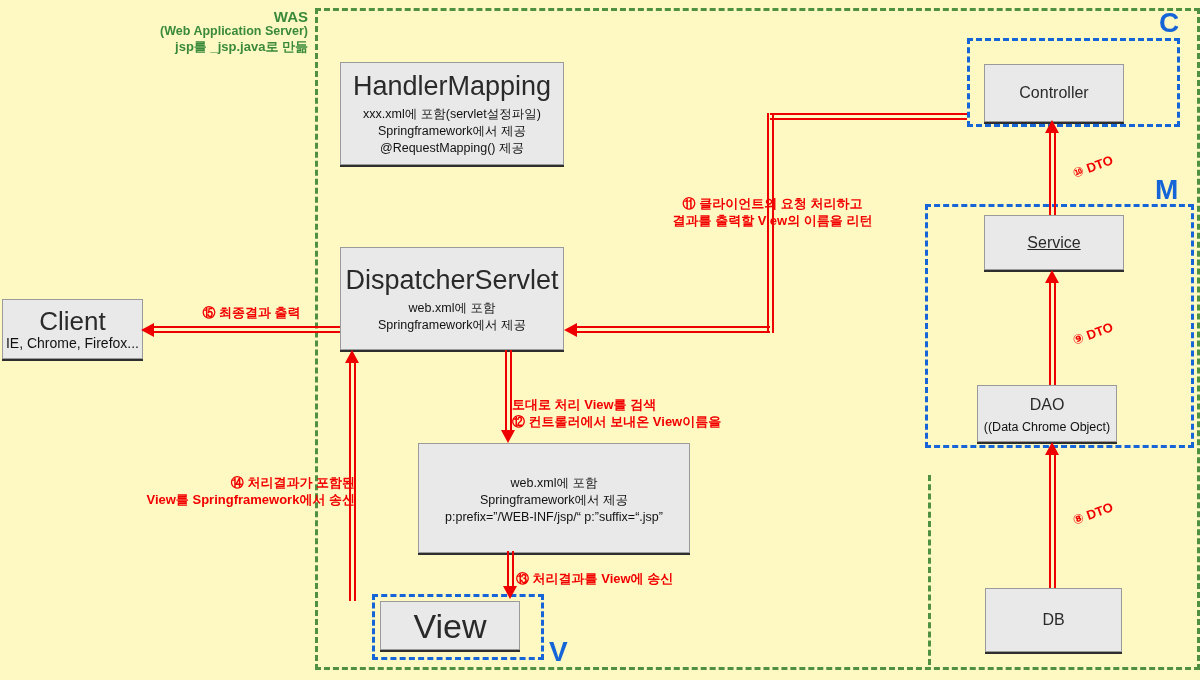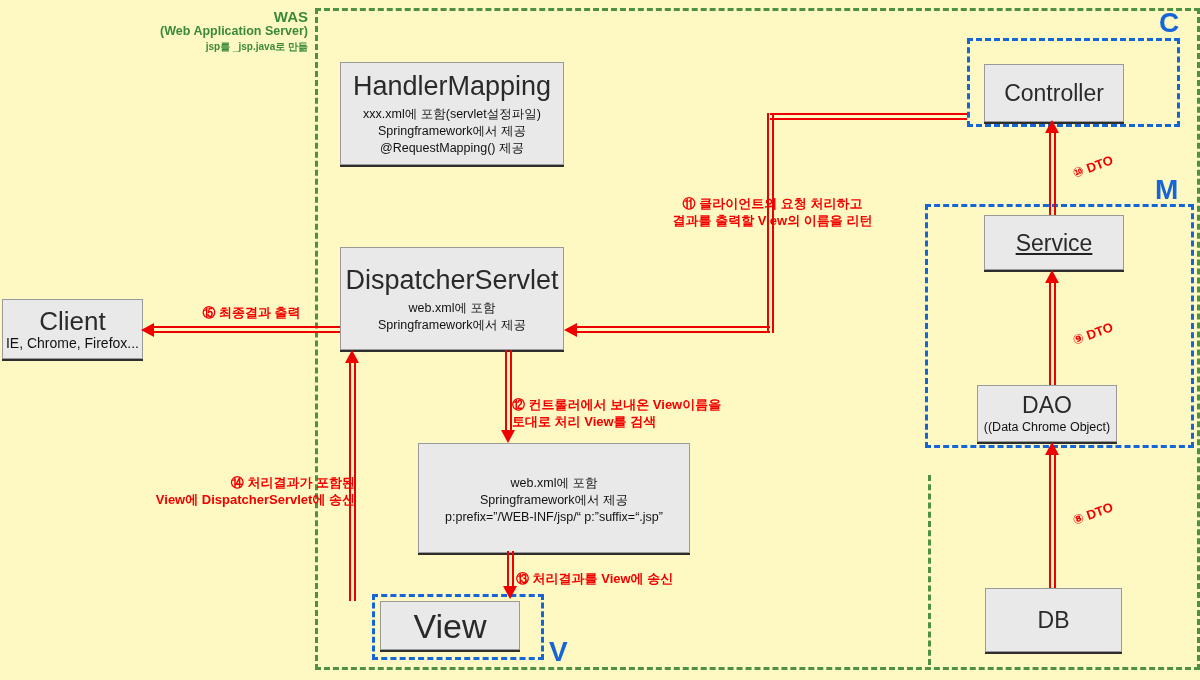--- a/index.html
+++ b/index.html
@@ -10,27 +10,27 @@
   .dashed-green{position:absolute;border:3px dashed #4f9140;background:transparent;}
   .dashed-green-v{position:absolute;width:0;border-left:3px dashed #4f9140;}
   .dashed-blue{position:absolute;border:3px dashed #1565d8;background:transparent;}
   .mvc-letter{position:absolute;color:#1565d8;font-weight:bold;font-size:28px;line-height:28px;}
   .box{
     position:absolute;background:#e9e9e9;border:1px solid #9a9a9a;
     color:#222;text-align:center;display:flex;flex-direction:column;
     justify-content:center;align-items:center;box-shadow:0 2px 0 #2e2e2e;
   }
   .box .title{font-size:27px;color:#2a2a2a;line-height:32px;}
-  .box .title-sm{font-size:23px;color:#2a2a2a;line-height:28px;}
+  .box .title-sm{font-size:16px;color:#2a2a2a;line-height:28px;}
   .box .body{font-size:12.5px;line-height:17px;color:#111;margin-top:4px;}
   .box .body div{white-space:nowrap;}
   .green-label{position:absolute;color:#3a8a3a;font-weight:bold;text-align:right;line-height:15px;}
   .green-label .l1{font-size:15px;}
   .green-label .l2{font-size:12.5px;}
-  .green-label .l3{font-size:10px;}
+  .green-label .l3{font-size:13px;}
   .red-label{position:absolute;color:#f20000;font-weight:bold;font-size:13px;line-height:17px;}
   .red-label div{white-space:nowrap;}
   .arrow-h{position:absolute;height:3px;border-top:2px solid #ee0000;border-bottom:2px solid #ee0000;}
   .arrow-v{position:absolute;width:3px;border-left:2px solid #ee0000;border-right:2px solid #ee0000;}
   .ah{position:absolute;width:0;height:0;}
   .ah-left{border-top:7px solid transparent;border-bottom:7px solid transparent;border-right:13px solid #ee0000;}
   .ah-up{border-left:7px solid transparent;border-right:7px solid transparent;border-bottom:13px solid #ee0000;}
   .ah-down{border-left:7px solid transparent;border-right:7px solid transparent;border-top:13px solid #ee0000;}
   .rot{transform:rotate(-20deg);}
 </style>
@@ -119,35 +119,35 @@
   <div class="arrow-h" style="left:576px;top:326px;width:194px;"></div>
   <div class="ah ah-left" style="left:564px;top:323px;"></div>
   <div class="red-label" style="left:655px;top:195px;width:235px;text-align:center;">
     <div>⑪ 클라이언트의 요청 처리하고</div>
     <div>결과를 출력할 View의 이름을 리턴</div>
   </div>
 
   <div class="arrow-v" style="left:505px;top:350px;height:82px;"></div>
   <div class="ah ah-down" style="left:501px;top:430px;"></div>
   <div class="red-label" style="left:512px;top:396px;">
+    <div>토대로 처리 View를 검색</div>
     <div>⑫ 컨트롤러에서 보내온 View이름을</div>
-    <div>토대로 처리 View를 검색</div>
   </div>
 
   <div class="arrow-v" style="left:507px;top:551px;height:38px;"></div>
   <div class="ah ah-down" style="left:503px;top:586px;"></div>
   <div class="red-label" style="left:516px;top:570px;">
     <div>⑬ 처리결과를 View에 송신</div>
   </div>
 
   <div class="arrow-v" style="left:349px;top:361px;height:240px;"></div>
   <div class="ah ah-up" style="left:345px;top:350px;"></div>
   <div class="red-label" style="left:100px;top:474px;width:255px;text-align:right;">
     <div>⑭ 처리결과가 포함된</div>
-    <div>View에 DispatcherServlet에 송신</div>
+    <div>View를 Springframework에서 송신</div>
   </div>
 
   <div class="arrow-v" style="left:1049px;top:131px;height:84px;"></div>
   <div class="ah ah-up" style="left:1045px;top:120px;"></div>
   <div class="red-label rot" style="left:1072px;top:158px;">
     <div>⑩ DTO</div>
   </div>
 
   <div class="arrow-v" style="left:1049px;top:281px;height:104px;"></div>
   <div class="ah ah-up" style="left:1045px;top:270px;"></div>

